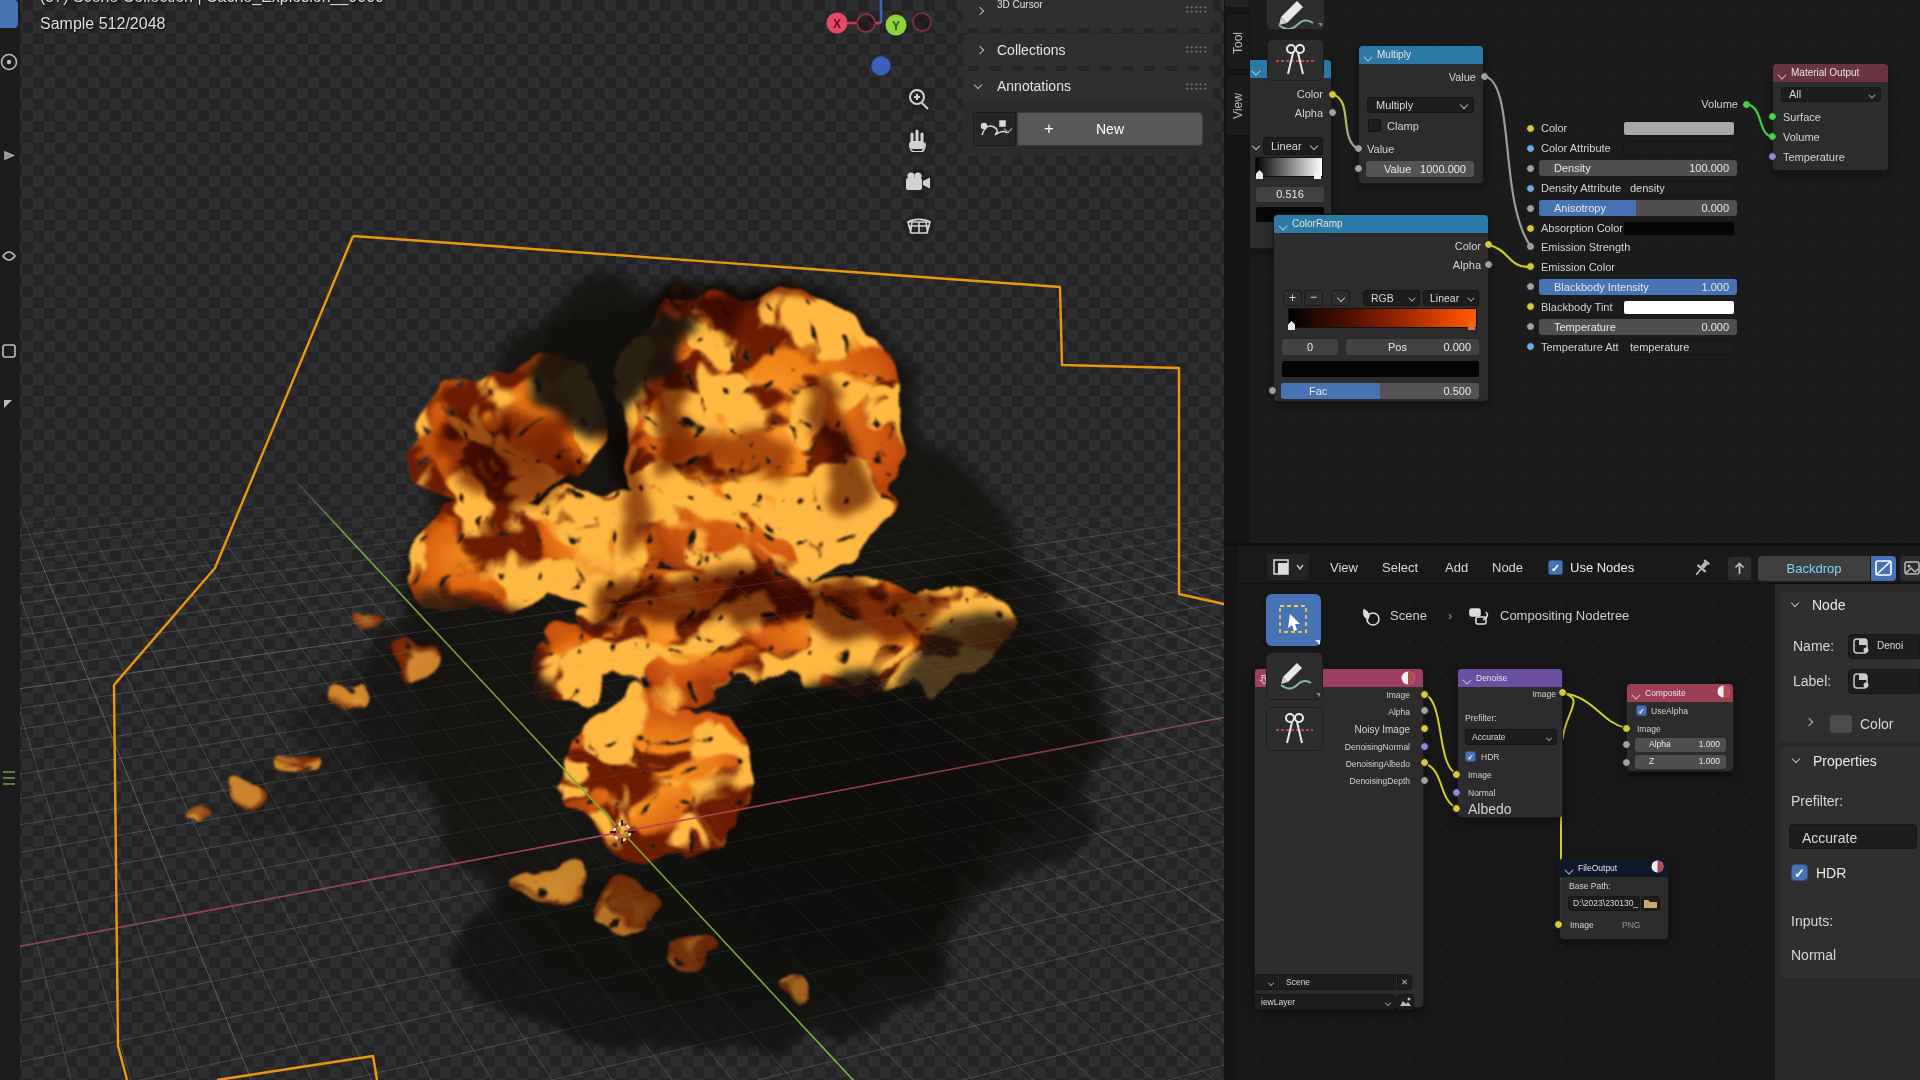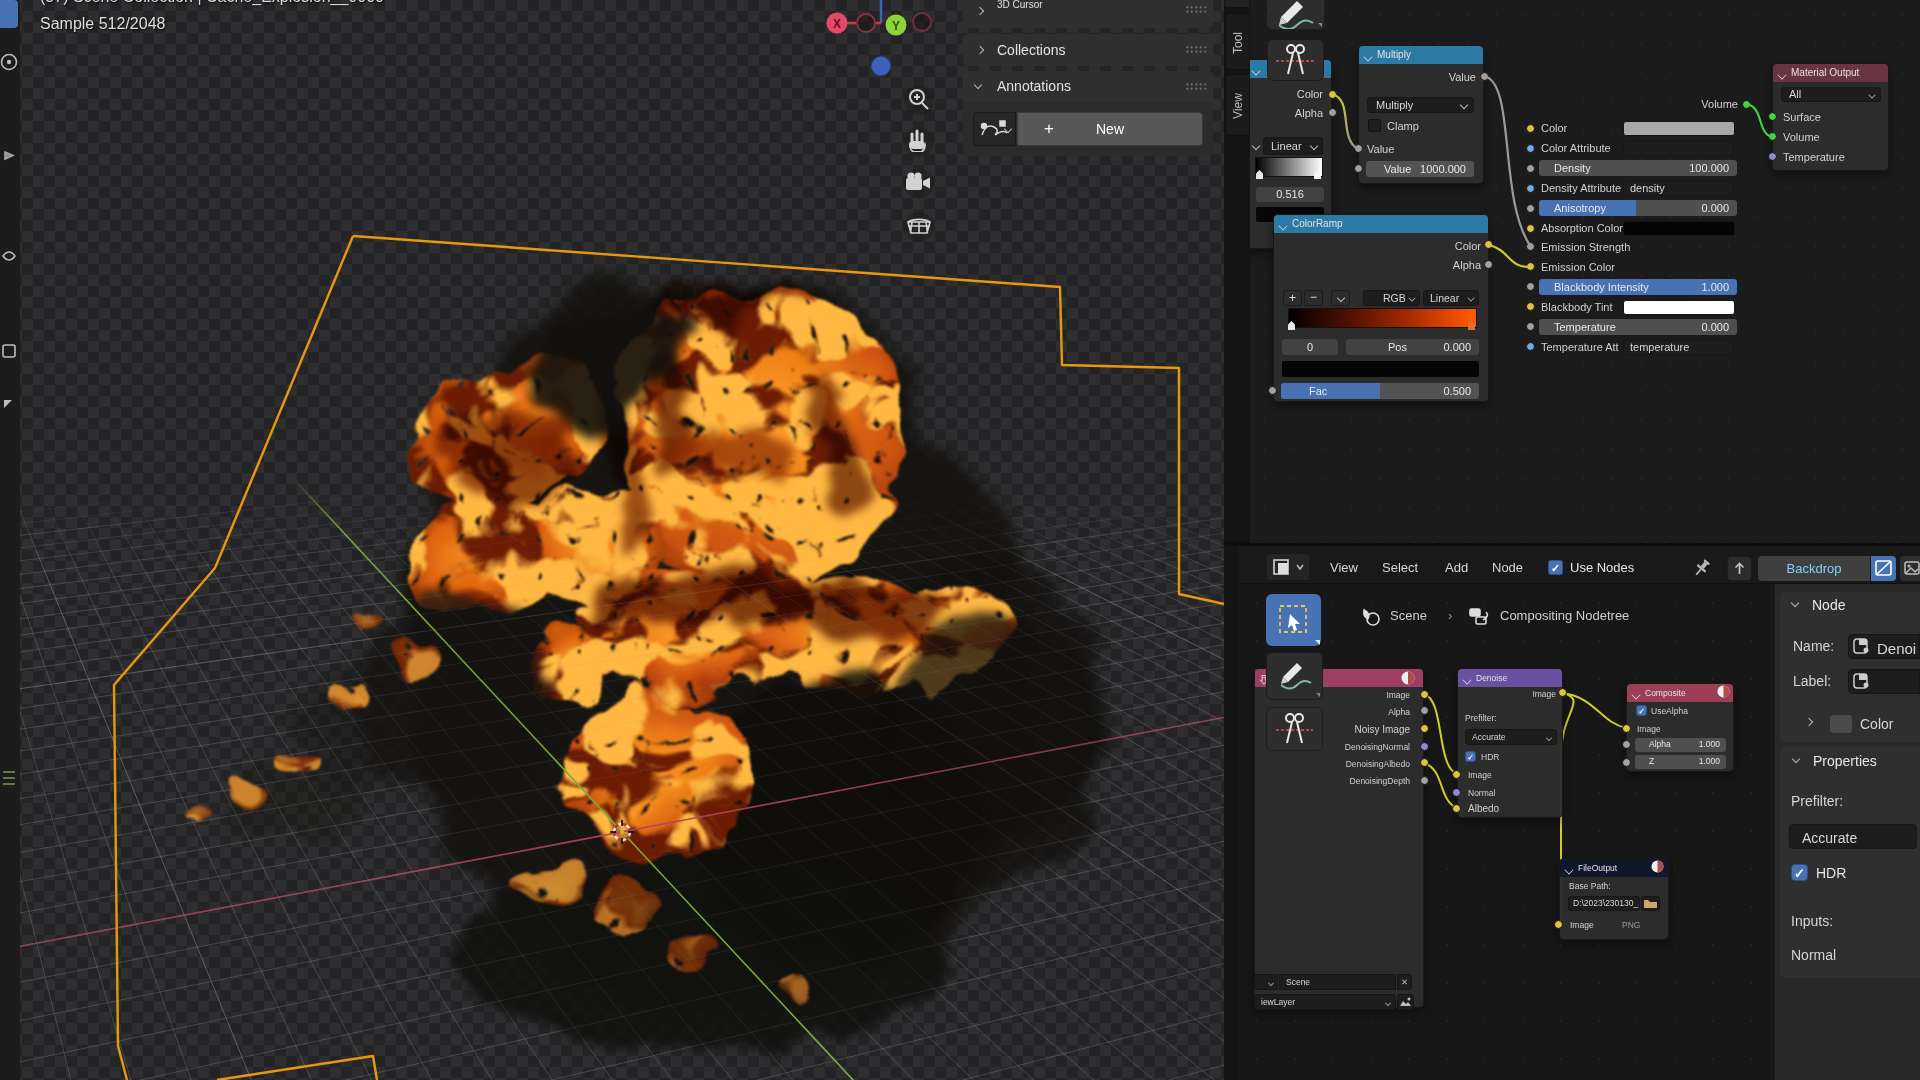--- a/index.html
+++ b/index.html
@@ -547,21 +547,21 @@
     </div>
 <div class="lblr" style="left:180px;top:240px;width:51px">Color</div>
 <div class="sock" style="left:234px;top:240px;background:#d9c542"></div>
 <div class="lblr" style="left:180px;top:259px;width:51px">Alpha</div>
 <div class="sock" style="left:234px;top:260px;background:#a1a1a1"></div>
 <div class="ab" style="left:33px;top:290px;width:19px;height:16px;background:#2c2c2c;border:1px solid #1a1a1a;border-radius:3px;color:#ddd;text-align:center;line-height:14px;font-size:12px">+</div>
 <div class="ab" style="left:54px;top:290px;width:19px;height:16px;background:#2c2c2c;border:1px solid #1a1a1a;border-radius:3px;color:#ddd;text-align:center;line-height:13px;font-size:12px">−</div>
 <div class="ab" style="left:81px;top:290px;width:19px;height:16px;background:#2c2c2c;border:1px solid #1a1a1a;border-radius:3px">
       <div class="varrow" style="left:6px;top:4px"></div>
     </div>
-<div class="fld" style="left:113px;top:290px;width:57px;height:16px;line-height:14px;padding-left:19px;font-size:10.5px">RGB<div class="varrow" style="right:4px;top:4px;transform:rotate(-45deg) scale(.85)"></div></div>
+<div class="fld" style="left:113px;top:290px;width:57px;height:16px;line-height:14px;padding-left:7px;font-size:10.5px">RGB<div class="varrow" style="right:4px;top:4px;transform:rotate(-45deg) scale(.85)"></div></div>
 <div class="fld" style="left:173px;top:290px;width:56px;height:16px;line-height:14px;padding-left:6px;font-size:10.5px">Linear<div class="varrow" style="right:4px;top:4px;transform:rotate(-45deg) scale(.85)"></div></div>
 <div class="ab" style="left:38px;top:308px;width:189px;height:20px;border:1px solid #111;background:linear-gradient(to right,#020000,#571200 35%,#a82c00 65%,#e84a00 88%,#ff5c00)"></div>
 <div class="ab" style="left:38px;top:321px;width:7px;height:9px;background:#e8e8e8;clip-path:polygon(50% 0,100% 40%,100% 100%,0 100%,0 40%)"></div>
 <div class="ab" style="left:218px;top:321px;width:7px;height:9px;background:#e07030;clip-path:polygon(50% 0,100% 40%,100% 100%,0 100%,0 40%)"></div>
 <div class="slid" style="left:32px;top:339px;width:56px;height:16px;background:#424242;text-align:center;line-height:16px">0</div>
 <div class="slid" style="left:96px;top:339px;width:133px;height:16px;background:#424242">
       <span class="ab" style="left:42px;top:2px">Pos</span>
       <span class="ab" style="right:8px;top:2px">0.000</span>
     </div>
 <div class="ab" style="left:32px;top:361px;width:197px;height:16px;background:#050505;border-radius:2px"></div>
@@ -770,21 +770,21 @@
 <div class="sock" style="left:320px;top:142px;background:#d9c542"></div>
 <div class="lbl" style="left:227px;top:166px;font-size:8.5px">Prefilter:</div>
 <div class="fld" style="left:227px;top:183px;width:92px;height:16px;line-height:14px;padding-left:6px;font-size:8.5px">Accurate<div class="varrow" style="right:4px;top:5px;transform:rotate(-45deg) scale(.7)"></div></div>
 <div class="chkon" style="left:227px;top:205px;width:11px;height:11px;font-size:8px;line-height:11px">✓</div>
 <div class="lbl" style="left:243px;top:205px;font-size:8.5px">HDR</div>
 <div class="sock" style="left:214px;top:224px;background:#d9c542"></div>
 <div class="lbl" style="left:230px;top:223px;font-size:8.5px">Image</div>
 <div class="sock" style="left:214px;top:242px;background:#8a8ad6"></div>
 <div class="lbl" style="left:230px;top:241px;font-size:8.5px">Normal</div>
 <div class="sock" style="left:214px;top:258px;background:#d9c542"></div>
-<div class="lbl" style="left:230px;top:257px;font-size:10px">Albedo</div>
+<div class="lbl" style="left:230px;top:257px;font-size:14px">Albedo</div>
 <div class="node" style="left:388px;top:137px;width:108px;height:89px">
       <div class="nhead" style="background:#9c3f55;font-size:8.5px">Composite</div>
     </div>
 <svg class="ab" style="left:478px;top:138px" width="15" height="15">
       <circle cx="7.5" cy="7.5" r="6" fill="#eee"></circle>
       <path d="M7.5,1.5 A6,6 0 0 1 7.5,13.5 Z" fill="#b04a50"></path>
     </svg>
 <div class="chkon" style="left:398px;top:159px;width:11px;height:11px;font-size:8px;line-height:11px">✓</div>
 <div class="lbl" style="left:413px;top:159px;font-size:8.5px">UseAlpha</div>
 <div class="sock" style="left:384px;top:178px;background:#d9c542"></div>
@@ -817,21 +817,21 @@
 <div class="ab" style="left:536px;top:38px;width:146px;height:496px;background:#282828;border-left:1px solid #161616"></div>
 <div class="ab" style="left:542px;top:46px;width:140px;height:150px;background:#2f2f2f;border-radius:5px 0 0 5px"></div>
 <div class="ab" style="left:542px;top:201px;width:140px;height:231px;background:#2f2f2f;border-radius:5px 0 0 5px"></div>
 <div class="varrow" style="left:554px;top:54px"></div>
 <div class="ab ptxt" style="left:574px;top:51px;font-size:14px;color:#e8e8e8">Node</div>
 <div class="ab ptxt" style="left:555px;top:92px;font-size:14px">Name:</div>
 <div class="fld" style="left:610px;top:88px;width:72px;height:25px;border-radius:4px 0 0 4px"><svg width="24" height="23">
         <rect x="5" y="4" width="13" height="14" rx="3" fill="none" stroke="#ccc" stroke-width="1.5"></rect>
         <rect x="10" y="4" width="8" height="6" fill="#ccc"></rect>
         <circle cx="17" cy="15" r="2.5" fill="#ccc"></circle>
-      </svg><span class="ab" style="left:28px;top:5px;font-size:15px">Denoi</span></div>
+      </svg><span class="ab" style="left:28px;top:5px;font-size:10px">Denoi</span></div>
 <div class="ab ptxt" style="left:555px;top:127px;font-size:14px">Label:</div>
 <div class="fld" style="left:610px;top:123px;width:72px;height:25px;border-radius:4px 0 0 4px"><svg width="24" height="23">
         <rect x="5" y="4" width="13" height="14" rx="3" fill="none" stroke="#ccc" stroke-width="1.5"></rect>
         <rect x="10" y="4" width="8" height="6" fill="#ccc"></rect>
         <circle cx="17" cy="15" r="2.5" fill="#ccc"></circle>
       </svg></div>
 <div class="varrow" style="left:568px;top:173px;transform:rotate(-135deg)"></div>
 <div class="ab" style="left:592px;top:169px;width:22px;height:18px;background:#4b4b4b;border-radius:3px"></div>
 <div class="ab ptxt" style="left:622px;top:170px;font-size:14px">Color</div>
 <div class="varrow" style="left:555px;top:210px"></div>

